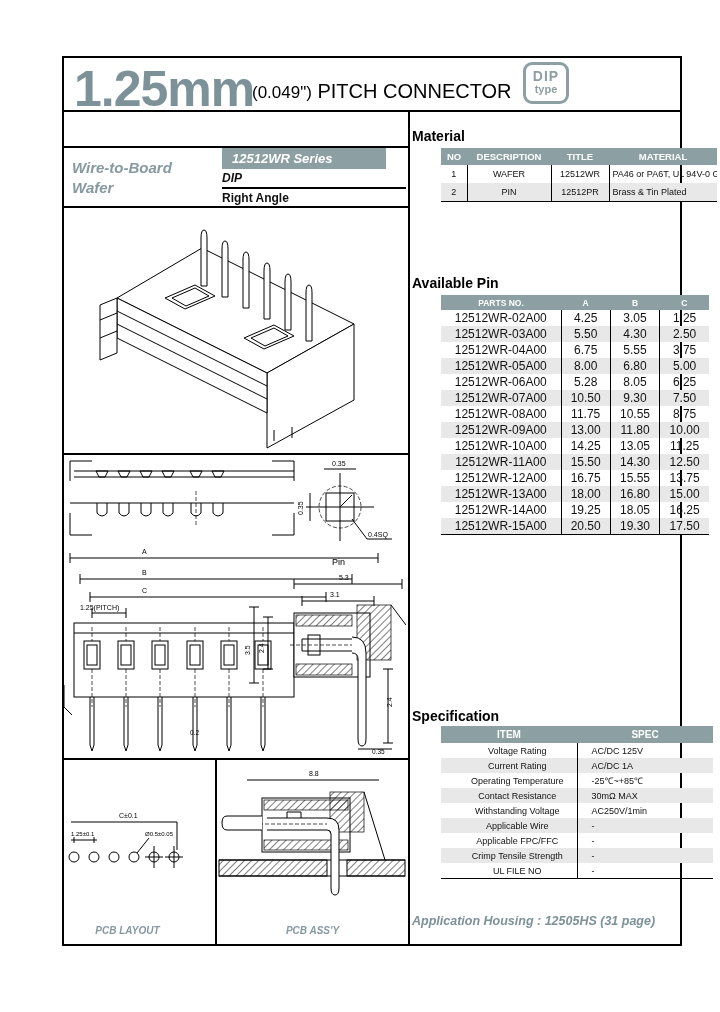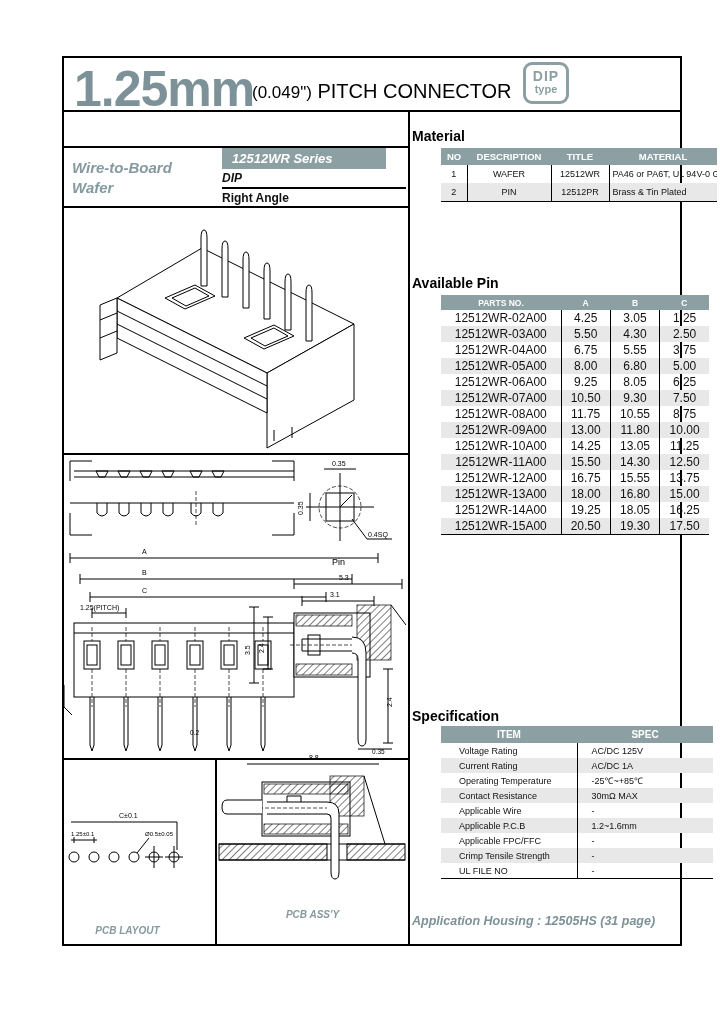--- a/index.html
+++ b/index.html
@@ -63,21 +63,21 @@
   .pin-table{left:412px;top:295px;width:268px;}
   .pin-table th{height:13px;font-size:8.5px;}
   .pin-table td{height:10px;font-size:12px;}
   .pin-table th:nth-child(1),.pin-table td:nth-child(1){width:118px;}
   .pin-table tbody tr:nth-child(even){background:#E8E8E8;}
 
   .spec-table{left:412px;top:726px;width:268px;}
   .spec-table th{height:15px;font-size:10px;}
   .spec-table td{height:13px;font-size:9px;}
   .spec-table th,.spec-table td{width:134px;}
-  .spec-table td:nth-child(1){text-align:left;padding-left:18px;}
+  .spec-table td:nth-child(1){text-align:center;padding-left:18px;}
   .spec-table td:nth-child(2){text-align:left;padding-left:14px;}
   .spec-table tbody tr:nth-child(even){background:#E8E8E8;}
 
   .app-housing{left:412px;top:914px;font-size:12.5px;font-weight:bold;font-style:italic;color:#7C9298;}
 </style>
 </head>
 <body>
 
 <div class="page">
 
@@ -258,21 +258,21 @@
         <circle class="lnw" cx="123" cy="97" r="5"></circle>
         <path class="ln" d="M103,86 L103,108 M94,97 L112,97"></path>
         <path class="ln" d="M123,86 L123,108 M114,97 L132,97"></path>
       </g>
       <path class="ln" d="M86,93 L98,78"></path>
       <text class="dim-t" x="94" y="76" style="font-size:6px">Ø0.5±0.05</text>
     </svg>
     <div class="pcb-label" style="position:absolute;left:0;top:165px;width:153px;">PCB LAYOUT</div>
   </div>
 
-  <div class="abs" style="left:217px;top:744px;width:191px;height:186px;">
+  <div class="abs" style="left:217px;top:760px;width:191px;height:186px;">
     <svg width="191" height="160" viewBox="0 0 191 160">
       <defs>
         <pattern id="hatch2" width="5" height="5" patternUnits="userSpaceOnUse" patternTransform="rotate(45)">
           <line x1="0" y1="0" x2="0" y2="5" stroke="#000" stroke-width="1"></line>
         </pattern>
       </defs>
       <text class="dim-t" x="92" y="16">8.8</text>
       <path class="ln" d="M30,20 L162,20"></path>
 
       <rect class="lnw" x="45" y="38" width="88" height="54"></rect>
@@ -350,21 +350,21 @@
           <td>3.75</td>
         </tr>
         <tr>
           <td>12512WR-05A00</td>
           <td>8.00</td>
           <td>6.80</td>
           <td>5.00</td>
         </tr>
         <tr>
           <td>12512WR-06A00</td>
-          <td>9.25</td>
+          <td>5.28</td>
           <td>8.05</td>
           <td>6.25</td>
         </tr>
         <tr>
           <td>12512WR-07A00</td>
           <td>10.50</td>
           <td>9.30</td>
           <td>7.50</td>
         </tr>
         <tr>
@@ -437,28 +437,28 @@
         </tr>
         <tr>
           <td>Operating Temperature</td>
           <td>-25℃~+85℃</td>
         </tr>
         <tr>
           <td>Contact Resistance</td>
           <td>30mΩ MAX</td>
         </tr>
         <tr>
+          <td>Withstanding Voltage</td>
+          <td>AC250V/1min</td>
+        </tr>
+        <tr>
           <td>Applicable Wire</td>
           <td>-</td>
         </tr>
         <tr>
-          <td>Applicable P.C.B</td>
-          <td>1.2~1.6mm</td>
-        </tr>
-        <tr>
           <td>Applicable FPC/FFC</td>
           <td>-</td>
         </tr>
         <tr>
           <td>Crimp Tensile Strength</td>
           <td>-</td>
         </tr>
         <tr>
           <td>UL FILE NO</td>
           <td>-</td>

